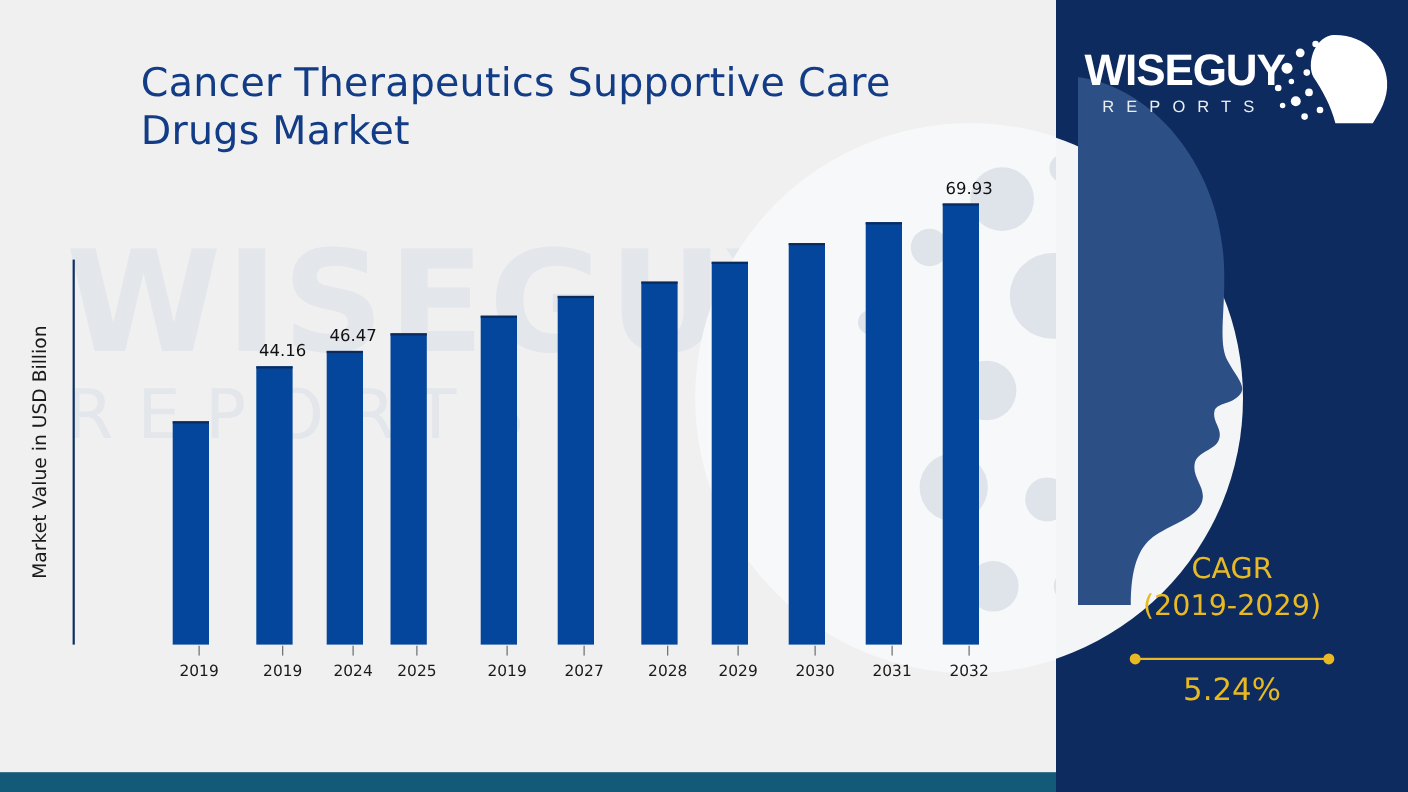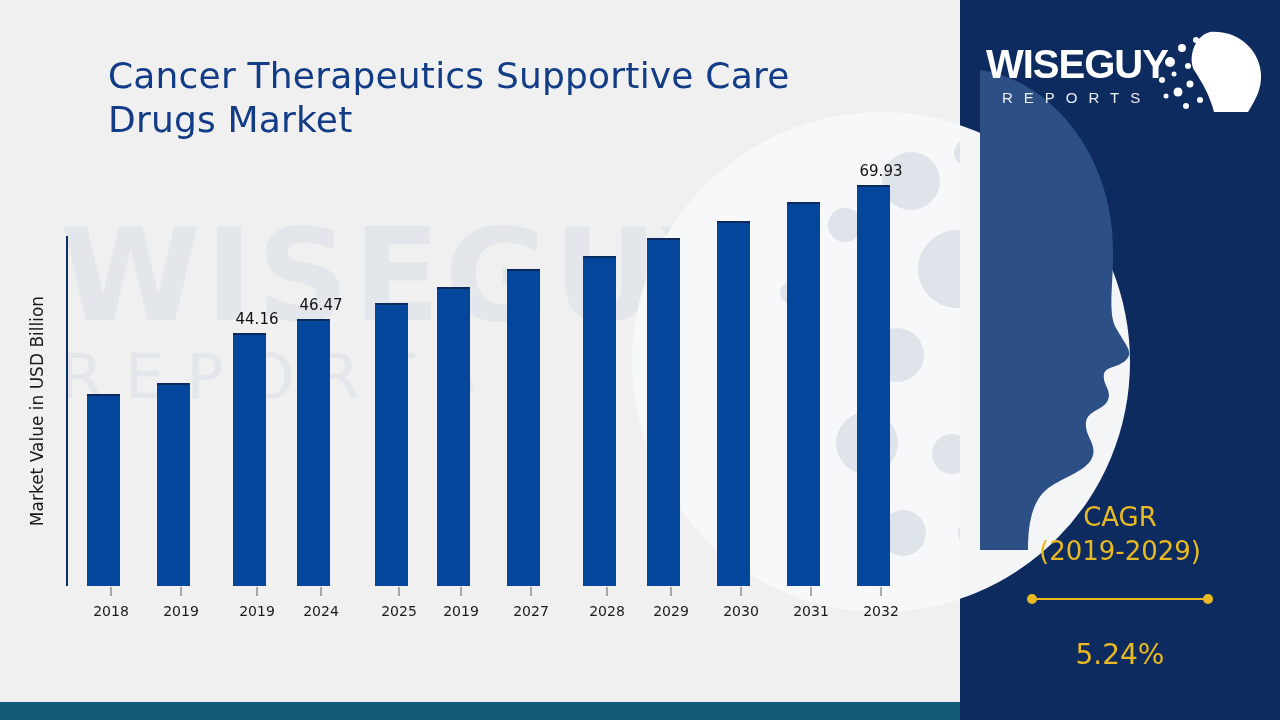--- a/index.html
+++ b/index.html
@@ -21,21 +21,21 @@
   .watermark{
     position:absolute;left:60px;top:212px;width:860px;height:260px;
     color:#e3e6ea;user-select:none;pointer-events:none;
     font-family:"DejaVu Sans","Liberation Sans",sans-serif;
   }
   .watermark .wm1{font-size:128px;font-weight:700;letter-spacing:4px;line-height:1.0;}
   .watermark .wm2{font-size:62px;font-weight:400;letter-spacing:22px;line-height:1.0;margin-top:6px;}
 
   
   .title{
-    position:absolute;left:108px;top:30px;width:800px;
+    position:absolute;left:128px;top:30px;width:800px;
     font-size:36px;line-height:44px;color:#123c86;font-weight:400;
     letter-spacing:.2px;
   }
 
   
   .ylabel{
     position:absolute;left:22px;top:232px;height:358px;width:30px;
     display:flex;align-items:center;justify-content:center;
   }
   .ylabel span{
@@ -102,21 +102,21 @@
     position:absolute;left:0;top:500px;width:320px;text-align:center;color:#e8b923;
   }
   .cagr-title{font-size:26px;line-height:34px;color:#e8b923;}
   .cagr-rule{
     position:relative;width:186px;height:10px;margin:26px auto 0 auto;
   }
   .cagr-rule .ln{position:absolute;left:8px;right:8px;top:4px;height:2px;background:#e8b923;}
   .cagr-rule .dot{position:absolute;top:0;width:10px;height:10px;border-radius:50%;background:#e8b923;}
   .cagr-rule .dot.l{left:0;}
   .cagr-rule .dot.r{right:0;}
-  .cagr-value{font-size:28px;margin-top:34px;color:#e8b923;}
+  .cagr-value{font-size:28px;margin-top:6px;color:#e8b923;}
 </style>
 </head>
 <body>
 
 <div class="stage">
 
   <div class="left-panel">
 
     <div class="watermark">
       <div class="wm1">WISEGUY</div>
@@ -142,27 +142,20 @@
     </div>
 
     <h1 class="title">Cancer Therapeutics Supportive Care Drugs Market</h1>
 
     <div class="ylabel">
       <span>Market Value in USD Billion</span>
     </div>
     <div class="axis-vline"></div>
 
     <div class="plot" id="plot">
-        <div class="bar-slot" style="left: 0px;">
-          <div class="bar" style="height: 192px;">
-            <div class="bar-top-line"></div>
-          </div>
-          <div class="tick"></div>
-          <div class="xtick-label">2018</div>
-        </div>
         <div class="bar-slot" style="left: 70px;">
           <div class="bar" style="height: 203px;">
             <div class="bar-top-line"></div>
           </div>
           <div class="tick"></div>
           <div class="xtick-label">2019</div>
         </div>
         <div class="bar-slot" style="left: 146px;">
           <div class="bar" style="height: 253px;">
             <div class="bar-top-line"></div>
@@ -172,21 +165,21 @@
           <div class="xtick-label">2019</div>
         </div>
         <div class="bar-slot" style="left: 210px;">
           <div class="bar" style="height: 267px;">
             <div class="bar-top-line"></div>
           </div>
           <div class="bar-label" style="bottom: 272px;">46.47</div>
           <div class="tick"></div>
           <div class="xtick-label">2024</div>
         </div>
-        <div class="bar-slot" style="left: 288px;">
+        <div class="bar-slot" style="left: 268px;">
           <div class="bar" style="height: 283px;">
             <div class="bar-top-line"></div>
           </div>
           <div class="tick"></div>
           <div class="xtick-label">2025</div>
         </div>
         <div class="bar-slot" style="left: 350px;">
           <div class="bar" style="height: 299px;">
             <div class="bar-top-line"></div>
           </div>

